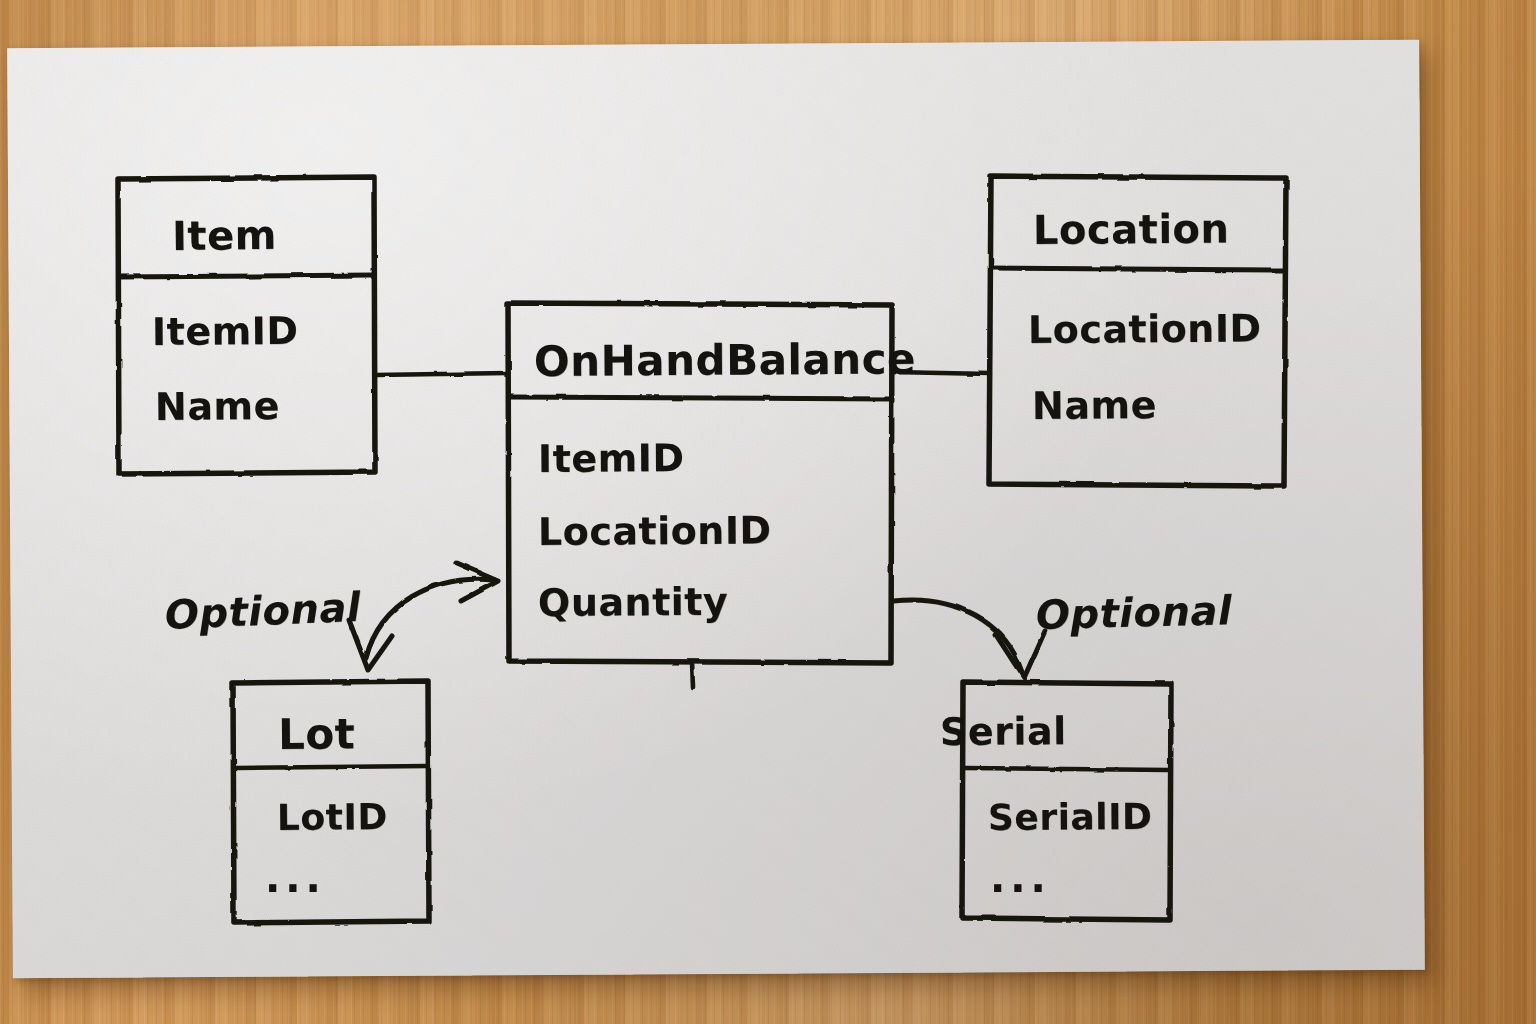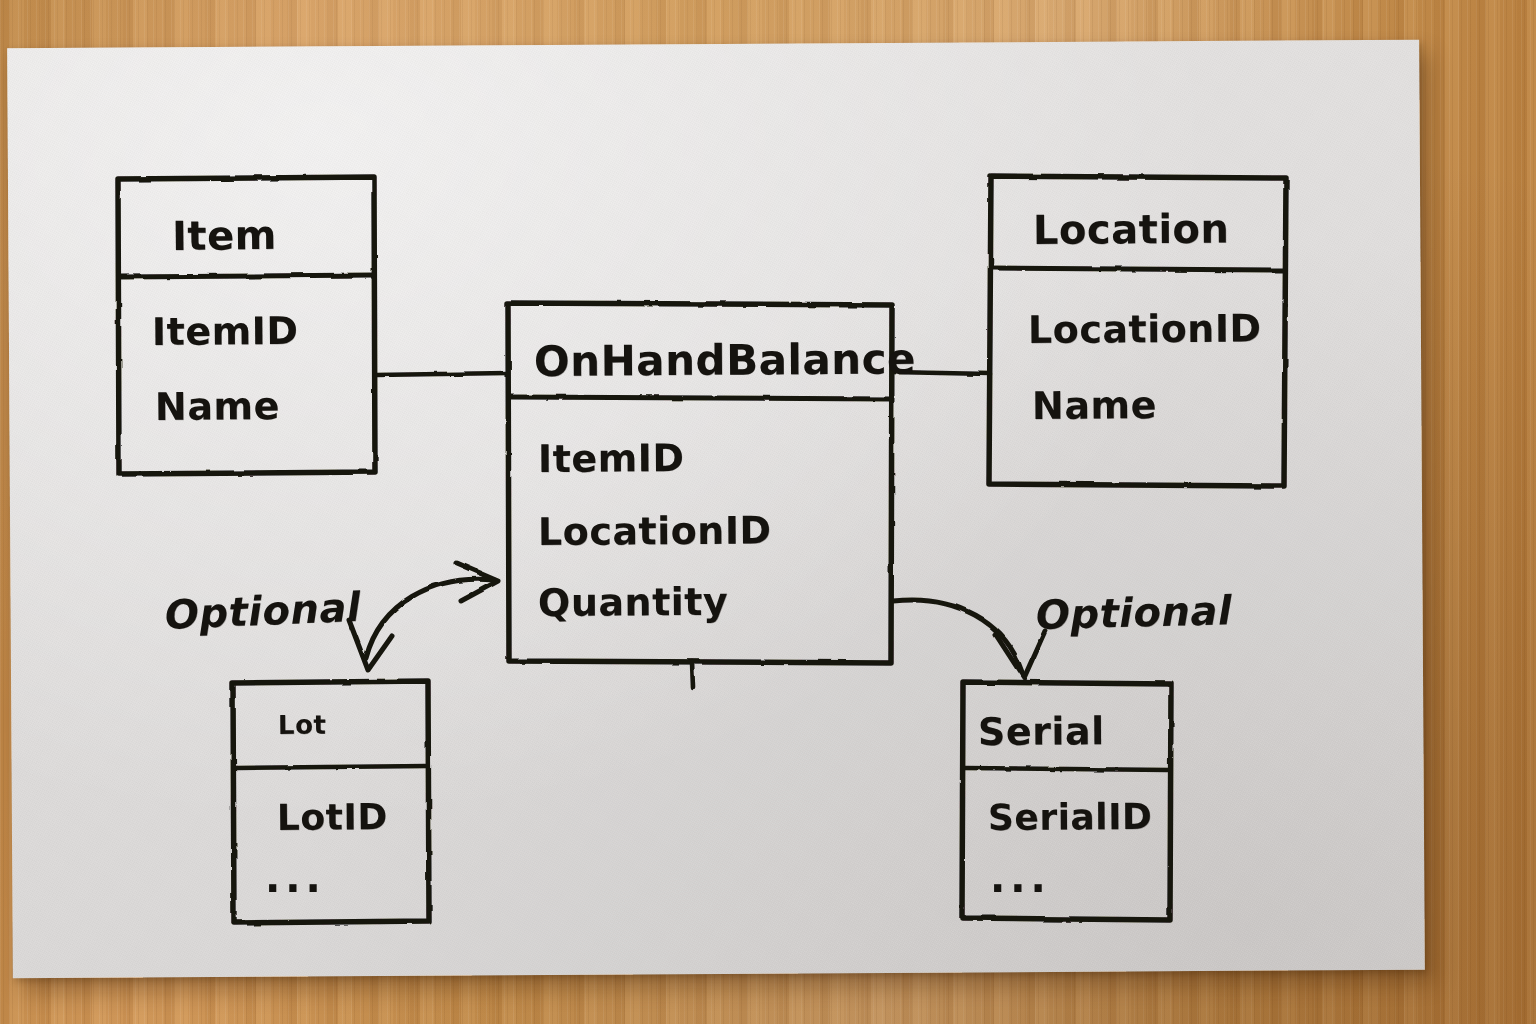--- a/index.html
+++ b/index.html
@@ -180,24 +180,24 @@
 
   <div class="hand ttl" style="left:534px; top:337px; transform:rotate(-0.4deg); font-size:42px;">OnHandBalance</div>
   <div class="hand fld" style="left:538px; top:437px; transform:rotate(-0.4deg);">ItemID</div>
   <div class="hand fld" style="left:538px; top:510px; transform:rotate(-0.4deg);">LocationID</div>
   <div class="hand fld" style="left:538px; top:581px; transform:rotate(-0.4deg);">Quantity</div>
 
   <div class="hand ttl" style="left:1033px; top:207px; transform:rotate(-0.4deg);">Location</div>
   <div class="hand fld" style="left:1028px; top:308px; transform:rotate(-0.4deg);">LocationID</div>
   <div class="hand fld" style="left:1032px; top:384px; transform:rotate(-0.4deg);">Name</div>
 
-  <div class="hand ttl" style="left:278px; top:710px; transform:rotate(-0.5deg); font-size:26px;">Lot</div>
+  <div class="hand ttl" style="left:278px; top:710px; transform:rotate(-0.5deg); font-size:42px;">Lot</div>
   <div class="hand fld" style="left:263px; top:797px; transform:rotate(-0.5deg); font-size:36px;margin-left:14px;">LotID</div>
   <div class="hand dots" style="left:265px; top:855px;">...</div>
 
-  <div class="hand ttl" style="left:978px; top:710px; transform:rotate(-0.4deg); font-size:38px;">Serial</div>
+  <div class="hand ttl" style="left:940px; top:710px; transform:rotate(-0.4deg); font-size:38px;">Serial</div>
   <div class="hand fld" style="left:988px; top:797px; transform:rotate(-0.4deg); font-size:36px;">SerialID</div>
   <div class="hand dots" style="left:990px; top:855px;">...</div>
 
   <div class="hand opt" style="left:165px; top:592px; transform:rotate(-2.4deg);">Optional</div>
   <div class="hand opt" style="left:1036px; top:592px; transform:rotate(-1.4deg);">Optional</div>
 
 </div>
 
 </body></html>

